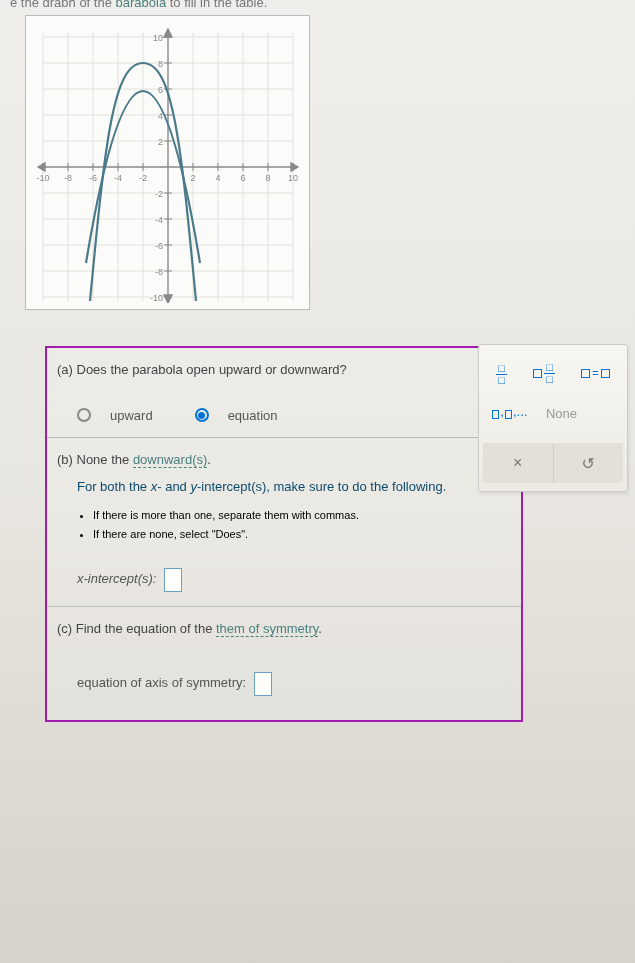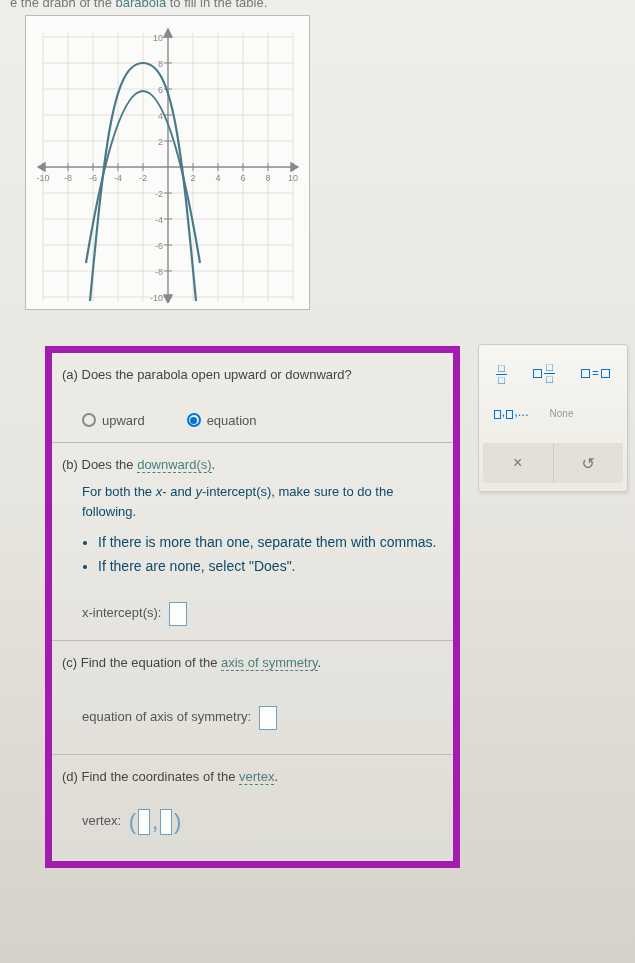--- a/index.html
+++ b/index.html
@@ -26,40 +26,40 @@
       width: 285px;
       height: 295px;
       border: 1px solid #bbb;
       background: #fbfbf9;
       display:flex;
       align-items:center;
       justify-content:center;
     }
     .questions {
       margin-left: 45px;
-      width: 415px;
-      border: 7px solid #a21caf;
+      width: 478px;
+      border: 2px solid #a21caf;
       background: rgba(255,255,255,0.15);
       margin-top: 36px;
     }
     .qpart {
       border-bottom: 1px solid #bbb;
       padding: 12px 10px 14px 10px;
     }
     .qpart:last-child { border-bottom: none; }
     .qlabel { color: #444; line-height: 1.5; }
     .radios { margin-top: 28px; padding-left: 20px; display:flex; gap: 42px; align-items:center;}
-    .radio { display:flex; align-items:center; gap:6px; cursor:pointer;}
+    .radio { display:flex; align-items:center; gap:19px; cursor:pointer;}
     .radio-btn { width:14px; height:14px; border-radius:50%; border:2px solid #888; display:inline-flex; align-items:center; justify-content:center;}
     .radio-btn.checked { border-color:#0074d9; }
     .radio-btn.checked::after{ content:""; width:7px; height:7px; border-radius:50%; background:#0074d9;}
     .subtext { padding: 8px 0 0 20px; color:#0c4a6e; line-height:1.5;}
-    .bullets { padding: 10px 0 0 36px; color:#0c4a6e; line-height:1.6; font-size:14px;}
+    .bullets { padding: 10px 0 0 36px; color:#000000; line-height:1.6; font-size:11px;}
     .bullets li { list-style: disc; margin-bottom:2px;}
-    .field-row { padding: 22px 0 0 20px; color:#555;}
+    .field-row { padding: 22px 0 0 20px; font-style:italic; color:#555;}
     .field-row.normal { font-style: normal;}
     .inputbox {
       display:inline-block;
       width: 18px; height: 24px;
       border: 1px solid #6aa0c0;
       background: #fdfdfa;
       vertical-align: middle;
       margin-left: 4px;
     }
     .vertex-pair {
@@ -72,21 +72,21 @@
       left: 478px; top: 344px;
       width: 150px;
       background: linear-gradient(180deg,#f7f6f1,#eceae3);
       border:1px solid #ccc;
       box-shadow: 1px 2px 3px rgba(0,0,0,0.08);
       padding: 8px 4px;
       border-radius:3px;
     }
     .toolbox-row { display:flex; justify-content:space-around; align-items:center; height: 40px;}
     .tool-btn { color:#0074d9; font-size:13px; cursor:pointer; padding: 4px 6px; text-align:center;}
-    .tool-btn.muted { color:#999; font-size:10px;}
+    .tool-btn.muted { color:#999; font-size:13px;}
     .toolbox-actions {
       margin-top:10px;
       background:#e3e0d8;
       border-radius:3px;
       height:40px;
       display:flex;
     }
     .action-btn { flex:1; display:flex;align-items:center;justify-content:center; font-size:16px; color:#777; cursor:pointer;}
     .action-btn:first-child{border-right:1px solid #ccc;}
     .frac { display:inline-flex; flex-direction:column; align-items:center; font-size:11px; line-height:1;}
@@ -201,56 +201,45 @@
       </div>
       <div class="radio">
         <span class="radio-btn checked"></span>
         <span>equation</span>
       </div>
     </div>
   </div>
 
   <div class="qpart">
     <div class="qlabel">
-      <span>(b) Does the </span><a class="glossary">downward(s)</a><span>.</span>
+      <span>(b) None the </span><a class="glossary">downward(s)</a><span>.</span>
     </div>
     <div class="subtext">
       <span>For both the </span><span class="xvar">x</span><span>- and </span><span class="xvar">y</span><span>-intercept(s), make sure to do the following.</span>
     </div>
     <ul class="bullets">
       <li>If there is more than one, separate them with commas.</li>
       <li>If there are none, select "Does".</li>
     </ul>
     <div class="field-row">
       <span>x-intercept(s):</span>
       <span class="inputbox" title=""></span>
     </div>
   </div>
 
   <div class="qpart">
     <div class="qlabel">
-      <span>(c) Find the equation of the </span><a class="glossary">axis of symmetry</a><span>.</span>
+      <span>(c) Find the equation of the </span><a class="glossary">them of symmetry</a><span>.</span>
     </div>
     <div class="field-row normal" style="padding-top:34px;padding-bottom:10px;">
       <span>equation of axis of symmetry:</span>
       <span class="inputbox" title=""></span>
     </div>
   </div>
 
-  <div class="qpart">
-    <div class="qlabel">
-      <span>(d) Find the coordinates of the </span><a class="glossary">vertex</a><span>.</span>
-    </div>
-    <div class="field-row normal" style="padding-top:22px;padding-bottom:12px;">
-      <span>vertex:</span>
-      <span class="vertex-pair">
-        (<span class="ib" title=""></span>,<span class="ib" title=""></span>)
-      </span>
-    </div>
-  </div>
 </div>
 
 <div class="toolbox">
   <div class="toolbox-row">
     <div class="tool-btn" title="fraction">
       <span class="frac">
           <span class="top">□</span>
           <span>□</span>
         </span>
     </div>

